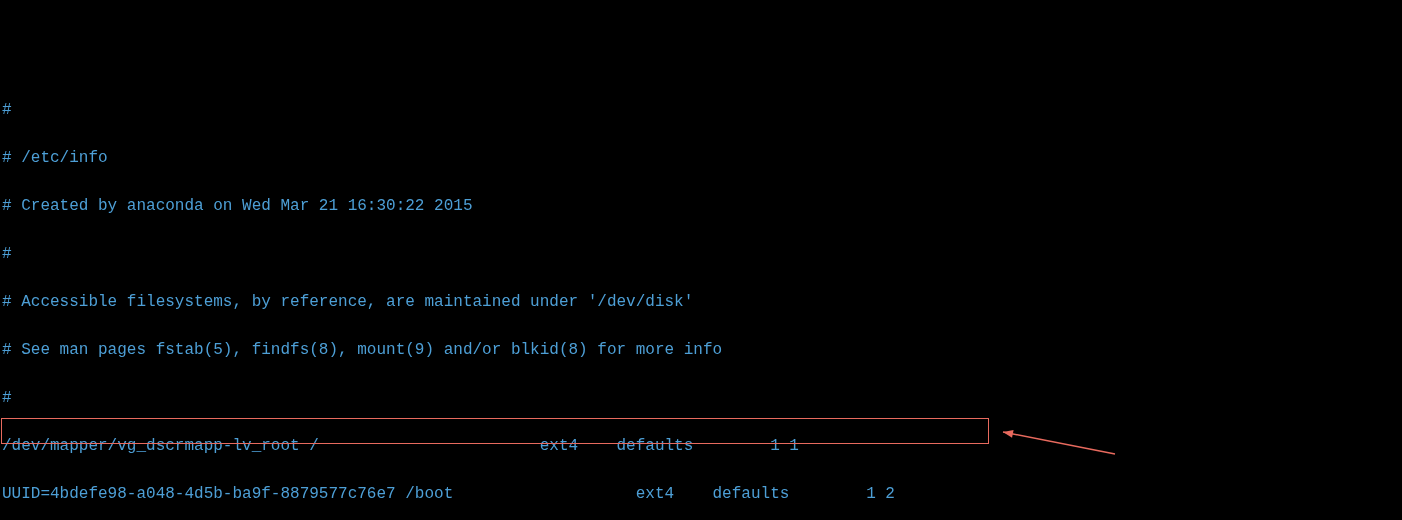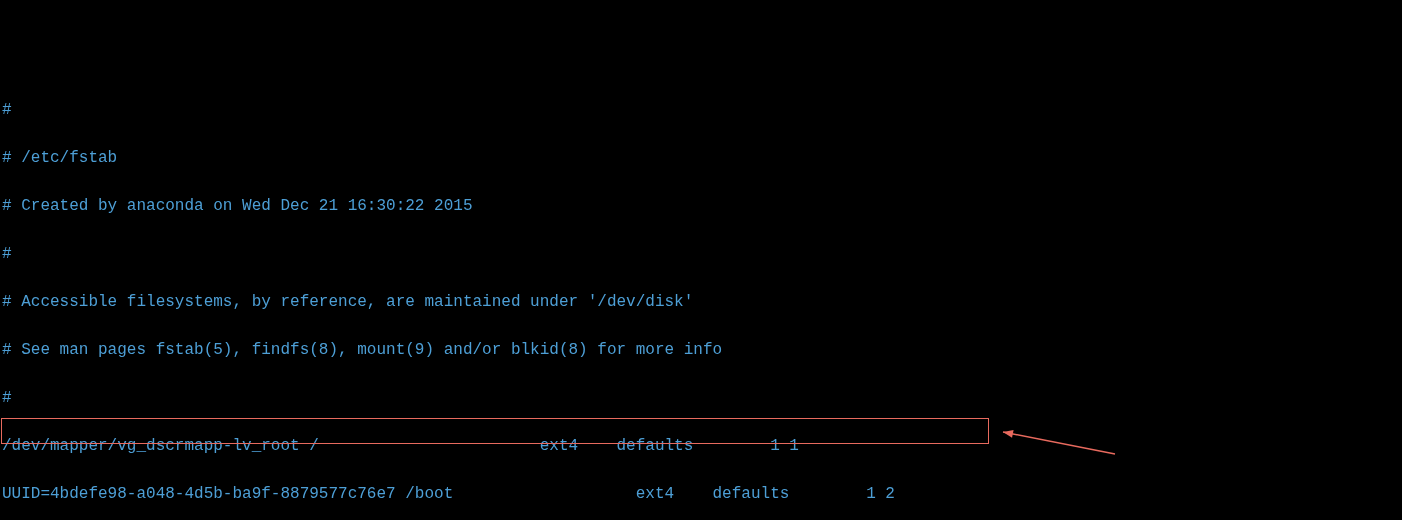--- a/index.html
+++ b/index.html
@@ -40,22 +40,22 @@
     .arrow-head {
       fill: #e86a5e;
     }
   </style>
 </head>
 <body>
 
 
 
 <div class="line comment-line">#</div>
-<div class="line comment-line"># /etc/fstab</div>
-<div class="line comment-line"># Created by anaconda on Wed Dec 21 16:30:22 2015</div>
+<div class="line comment-line"># /etc/info</div>
+<div class="line comment-line"># Created by anaconda on Wed Mar 21 16:30:22 2015</div>
 <div class="line comment-line">#</div>
 <div class="line comment-line"># Accessible filesystems, by reference, are maintained under '/dev/disk'</div>
 <div class="line comment-line"># See man pages fstab(5), findfs(8), mount(9) and/or blkid(8) for more info</div>
 <div class="line comment-line">#</div>
 <div class="line">/dev/mapper/vg_dscrmapp-lv_root /                       ext4    defaults        1 1</div>
 <div class="line">UUID=4bdefe98-a048-4d5b-ba9f-8879577c76e7 /boot                   ext4    defaults        1 2</div>
 
 
 
 

